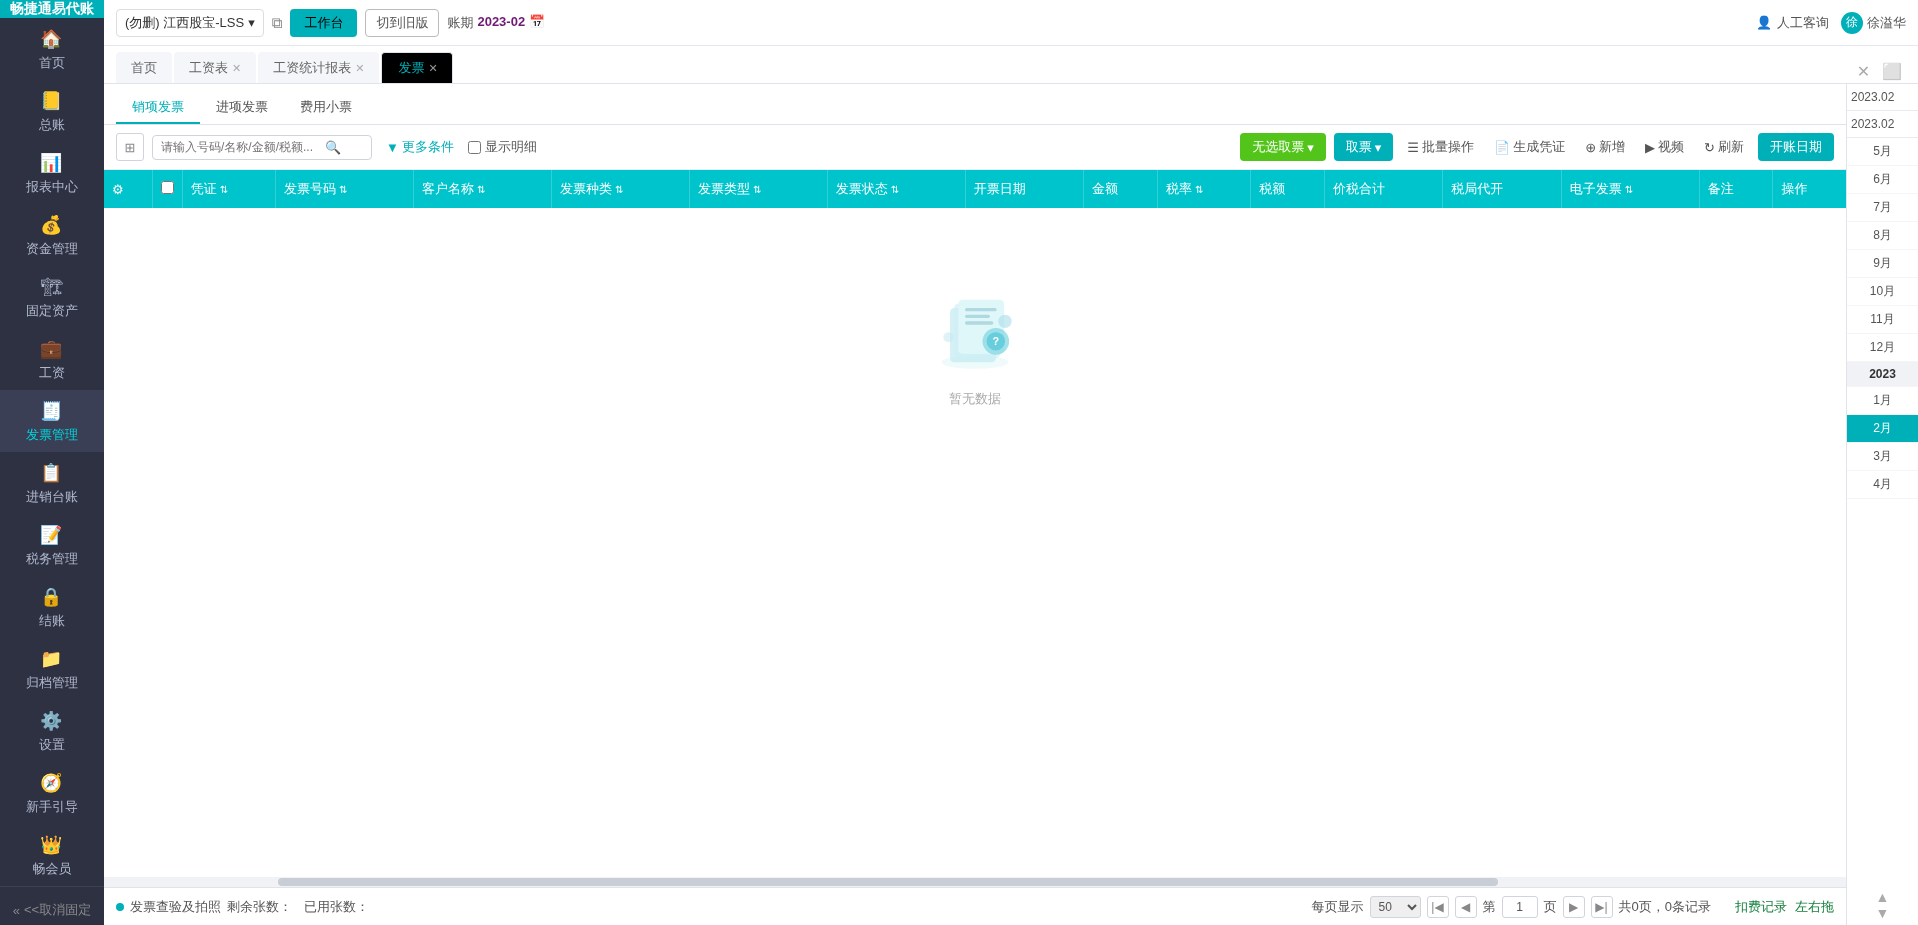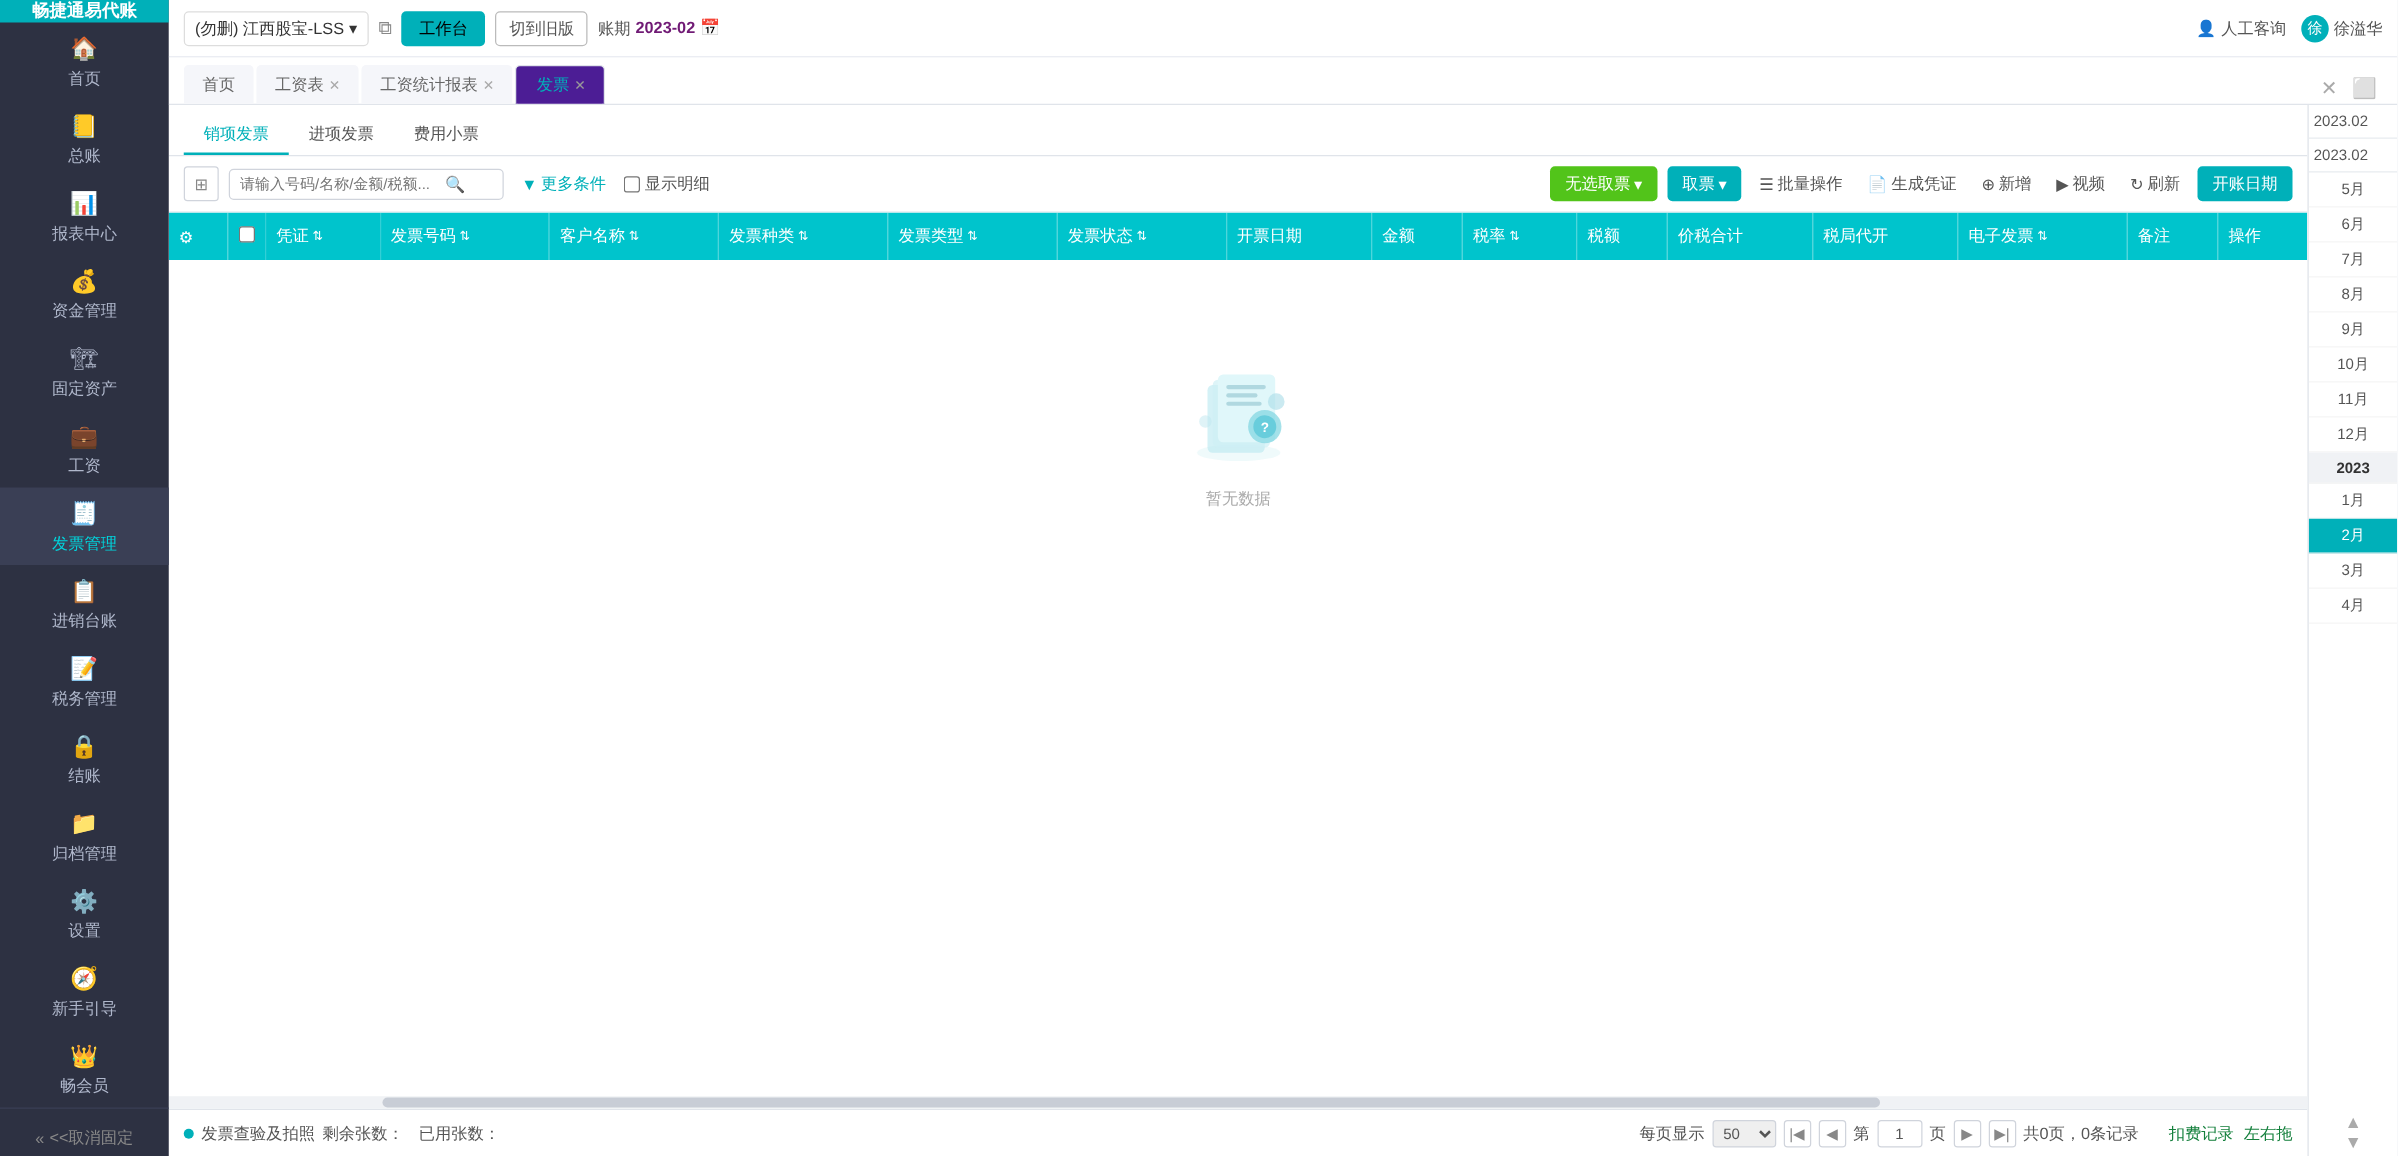--- a/index.html
+++ b/index.html
@@ -1,20 +1,20 @@
 <!DOCTYPE html>
 <html><head>
   <meta charset="utf-8">
   <style>
     * { box-sizing: border-box; margin: 0; padding: 0; font-family: 'Microsoft YaHei', Arial, sans-serif; font-size: 13px; }
     body { display: flex; height: 925px; overflow: hidden; background: #f0f2f5; }
 
     
     .sidebar {
-      width: 135px;
+      width: 104px;
       background: #2d3142;
       color: #ccc;
       display: flex;
       flex-direction: column;
       height: 100%;
       flex-shrink: 0;
     }
     .sidebar-logo {
       background: #00b0b9;
       height: 46px;
@@ -144,21 +144,21 @@
       display: flex;
       align-items: center;
       gap: 4px;
       font-size: 13px;
       border: 1px solid transparent;
       border-bottom: none;
       margin-right: 2px;
       background: #f5f6fa;
     }
     .tab.active {
-      background: #4c1d95;
+      background: #000000;
       color: #00b0b9;
       border-color: #e0e4ea;
       border-bottom-color: #fff;
       padding-left: 16px;
     }
     .tab .close-icon { font-size: 11px; color: #aaa; cursor: pointer; }
     .tab.active .close-icon { color: #999; }
 
     
     .content-area {

